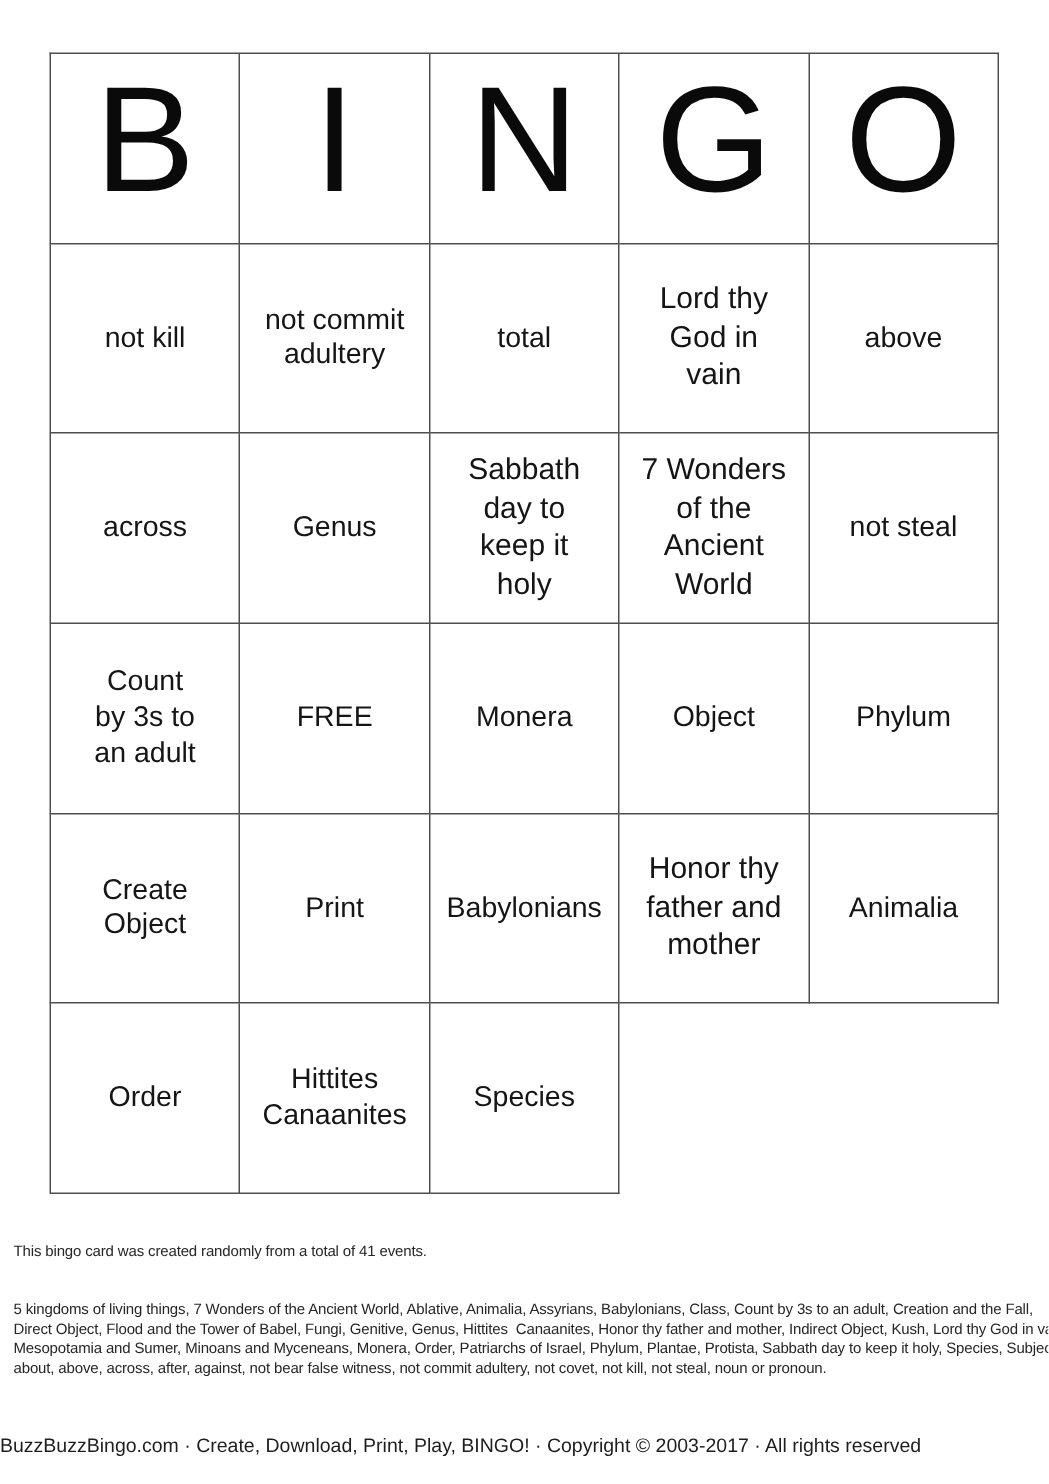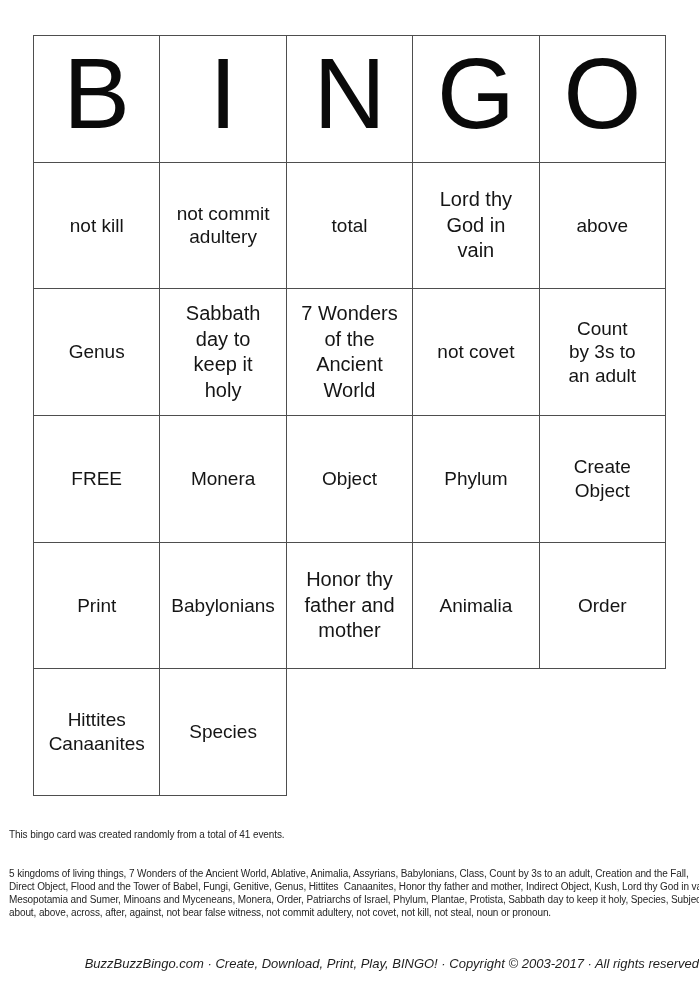--- a/index.html
+++ b/index.html
@@ -62,24 +62,23 @@
     line-height: 13px;
     letter-spacing: -0.1px;
     white-space: pre;
     color: #262626;
   }
   .credit {
     position: absolute;
     left: 0;
     top: 956px;
     width: 699px;
-    text-align: right;
+    text-align: left;
     font-size: 13px;
     color: #1e1e1e;
-    font-style: italic;
   }
 </style>
 </head>
 <body>
 
 <div class="page">
 
   <div class="grid">
 
     <div class="cell header">B</div>
@@ -90,31 +89,32 @@
 
     <div class="cell">not kill</div>
     <div class="cell">not commit
 adultery</div>
     <div class="cell">total</div>
     <div class="cell small">Lord thy
 God in
 vain</div>
 
     <div class="cell">above</div>
+    <div class="cell">across</div>
     <div class="cell">Genus</div>
     <div class="cell small">Sabbath
 day to
 keep it
 holy</div>
     <div class="cell small">7 Wonders
 of the
 Ancient
 World</div>
 
-    <div class="cell">not covet</div>
+    <div class="cell">not steal</div>
     <div class="cell">Count
 by 3s to
 an adult</div>
     <div class="cell">FREE</div>
     <div class="cell">Monera</div>
     <div class="cell">Object</div>
 
     <div class="cell">Phylum</div>
     <div class="cell">Create
 Object</div>

